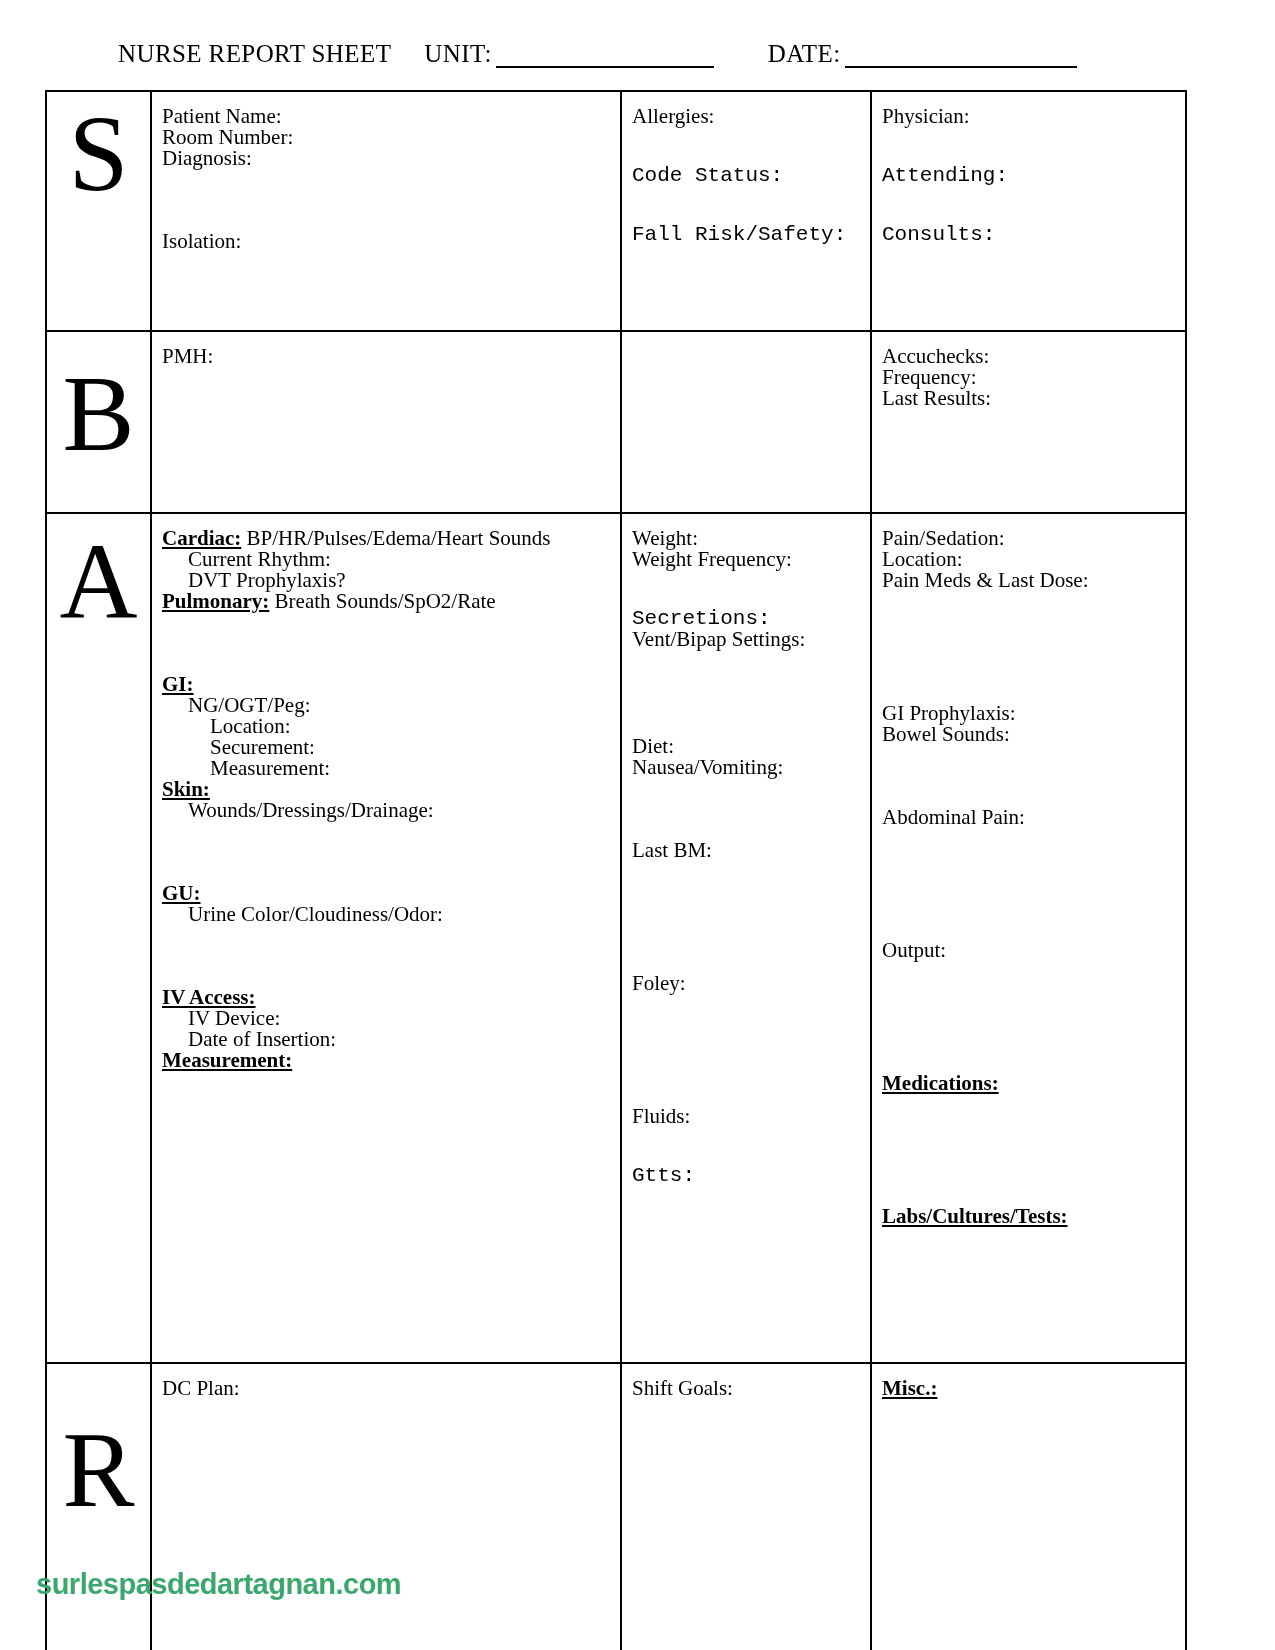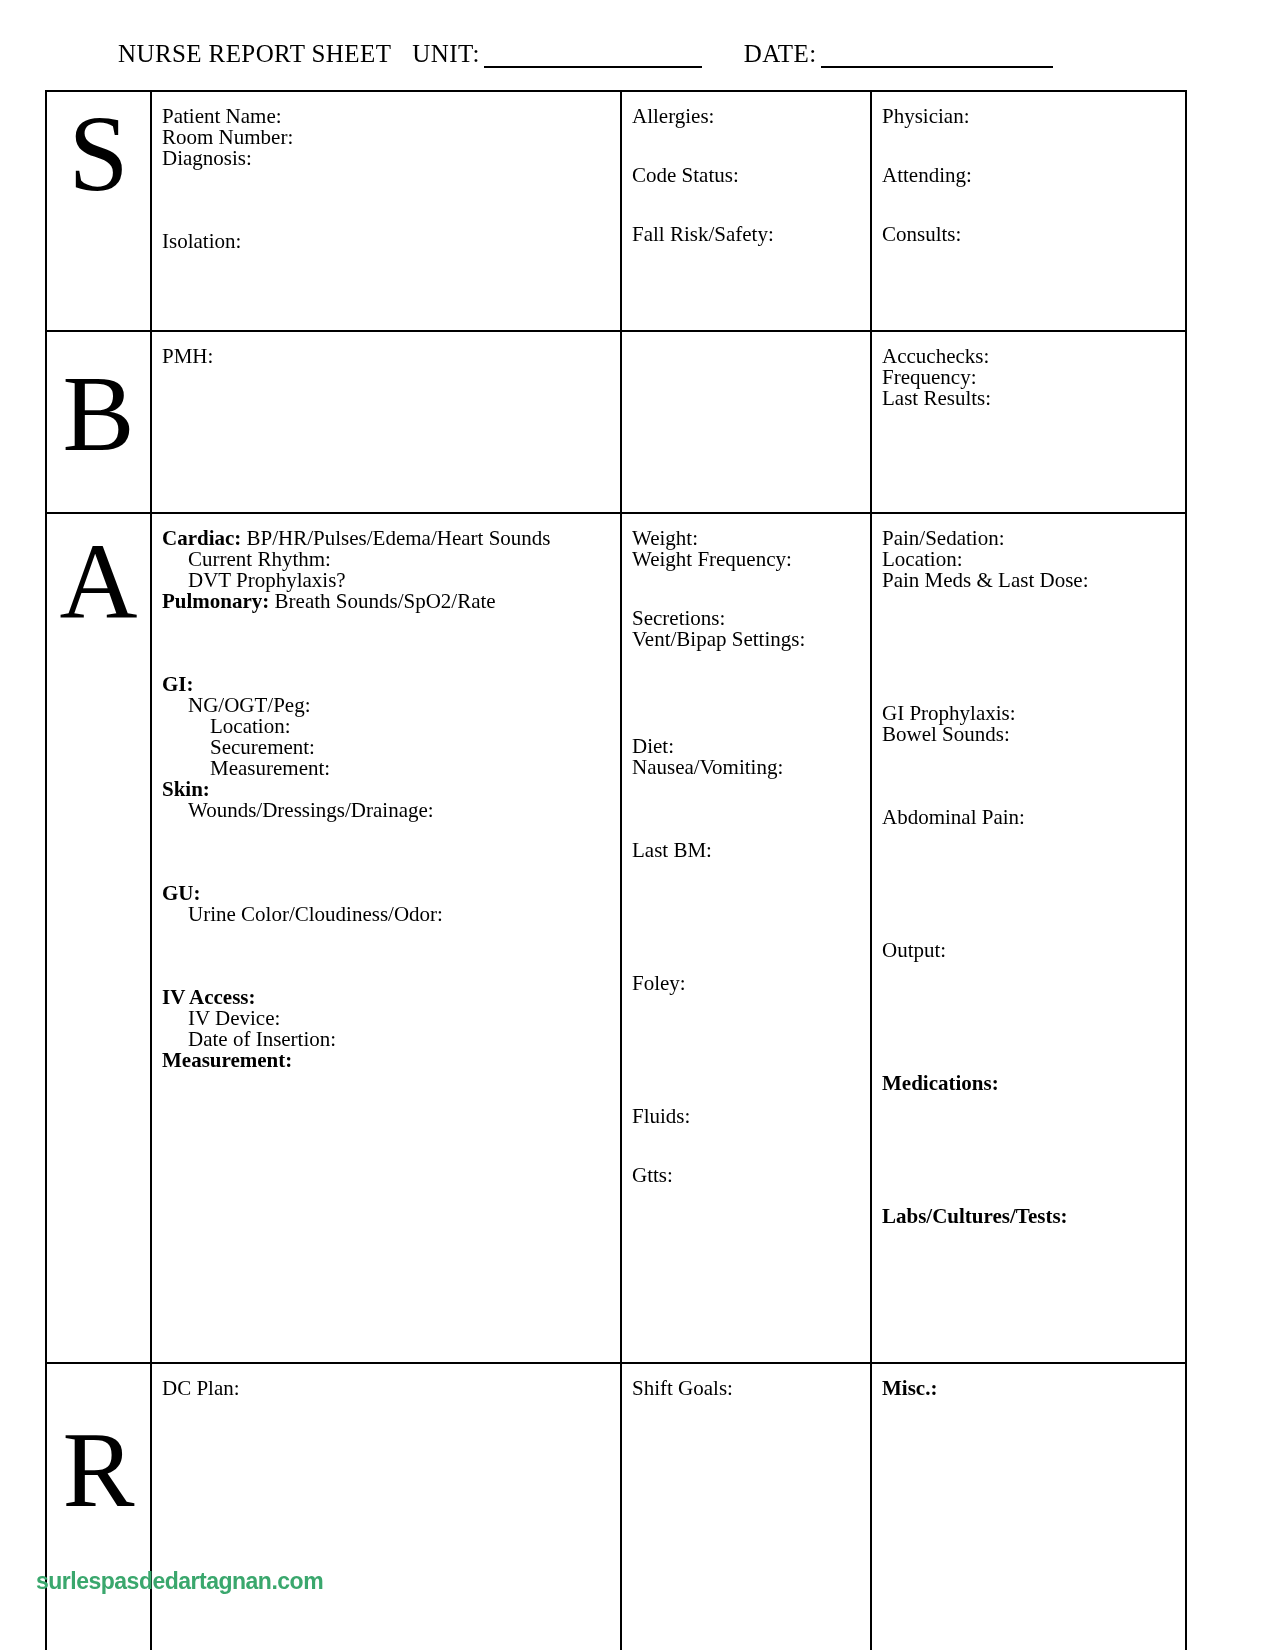--- a/index.html
+++ b/index.html
@@ -17,21 +17,21 @@
   
   .sheet-header {
     position: absolute;
     left: 118px;
     top: 40px;
     font-size: 25px;
     letter-spacing: 0.4px;
     white-space: nowrap;
   }
   .sheet-header .hdr-title { margin-right: 21px; }
-  .sheet-header .hdr-label { margin-right: 4px; }
+  .sheet-header .hdr-label { margin-right: 4px; margin-left: 12px; }
   .blank-line {
     display: inline-block;
     border-bottom: 2px solid #000;
     vertical-align: bottom;
     height: 1px;
   }
   .blank-unit { width: 218px; margin-right: 42px; }
   .blank-date { width: 232px; }
 
   
@@ -70,44 +70,45 @@
   .letter-a  .big-letter { top: 14px; }
   .letter-r  .big-letter { top: 52px; }
 
   
   .cellbody { padding: 14px 12px 10px 10px; }
   .field {
     font-size: 21px;
     line-height: 1.0;
     white-space: nowrap;
   }
-  .field.gap-md  { margin-top: 38px; }
+  .field.gap-md  { margin-top: 38px; font-family: Liberation Mono, monospace; }
   .field.gap-lg  { margin-top: 62px; }
   .field.gap-xl  { margin-top: 86px; }
   .field.gap-xxl { margin-top: 112px; }
   .field + .field { }
   .hdg {
     font-weight: bold;
+    text-decoration: underline;
   }
   .indent-1 { padding-left: 26px; }
   .indent-2 { padding-left: 48px; }
 
   
   .row-s td { height: 240px; }
   .row-b td { height: 182px; }
   .row-a td { height: 850px; }
   .row-r td { height: 318px; }
 
   
   .watermark {
     position: absolute;
     left: 36px;
     top: 1568px;
     font-family: "Liberation Sans", "DejaVu Sans", sans-serif;
-    font-size: 23px;
+    font-size: 29px;
     font-weight: bold;
     color: #3aa76d;
     letter-spacing: -0.5px;
     white-space: nowrap;
   }
 </style>
 </head>
 <body>
 
 <div class="sheet-header">

